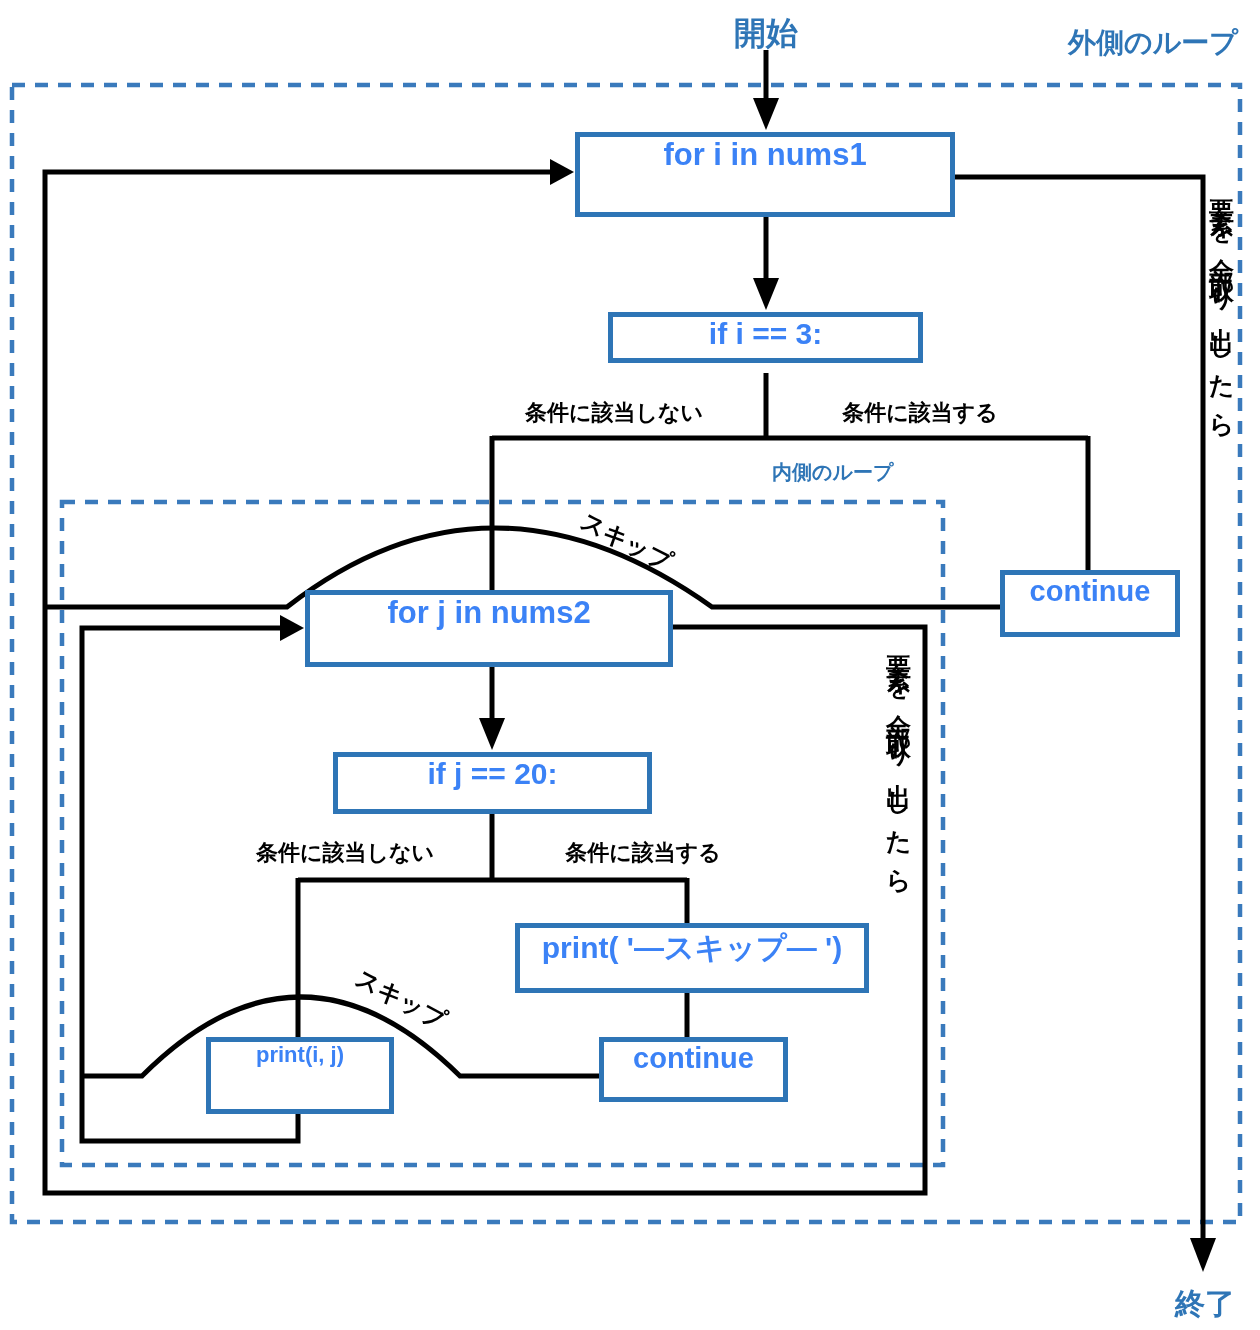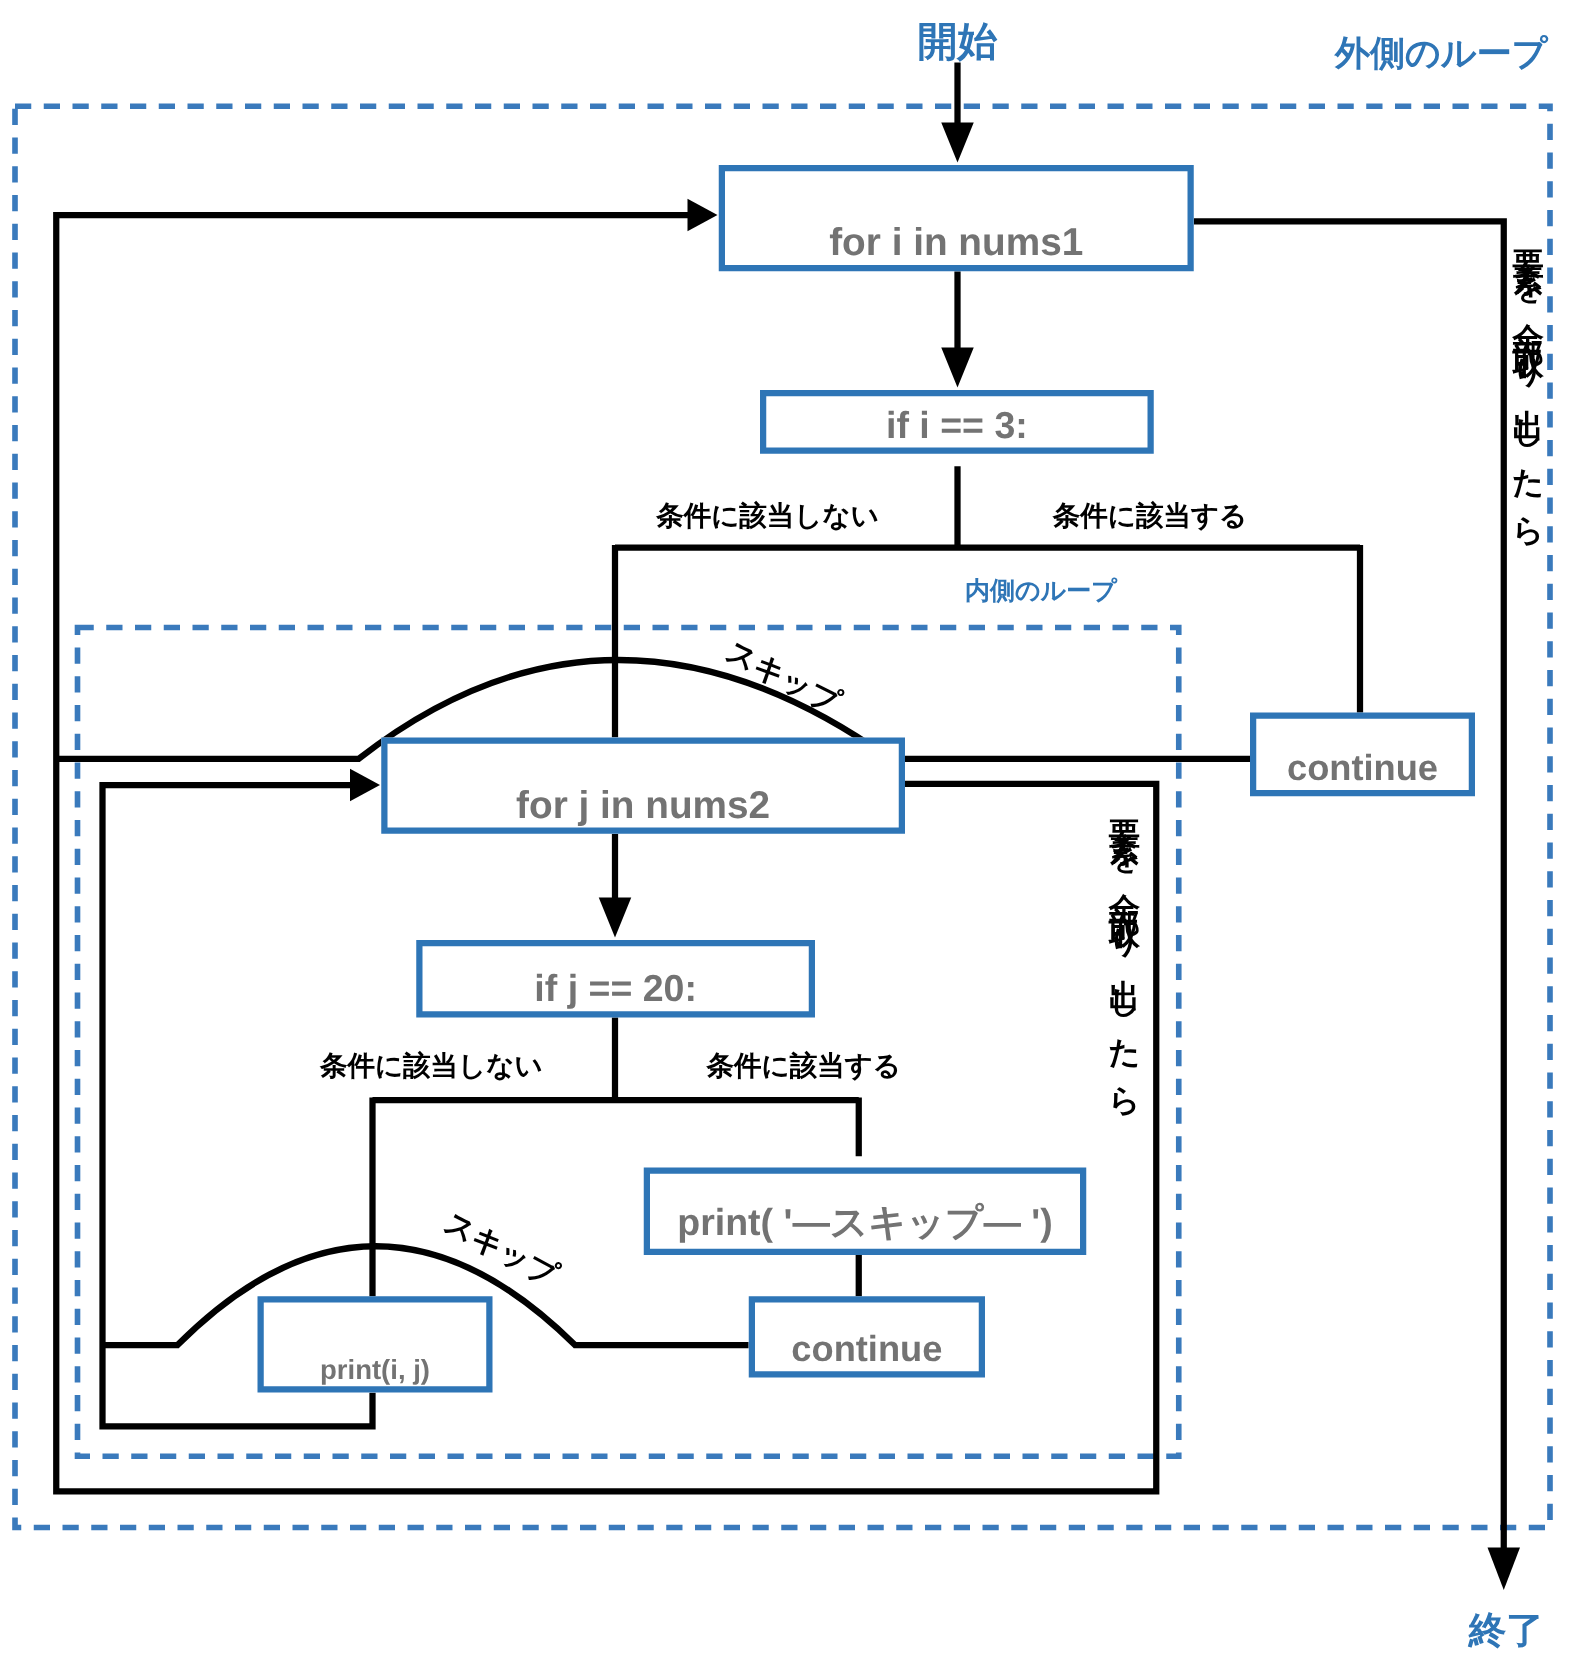--- a/index.html
+++ b/index.html
@@ -10,22 +10,22 @@
   }
   html,body{margin:0;padding:0;background:var(--bg);}
   body{width:1260px;height:1330px;position:relative;overflow:hidden;
        font-family:"Liberation Sans","DejaVu Sans",sans-serif;}
   .canvas{position:absolute;left:0;top:0;width:1260px;height:1330px;}
   svg.wires{position:absolute;left:0;top:0;width:1260px;height:1330px;}
   .wire{stroke:var(--black);stroke-width:5;fill:none;}
   .head{fill:var(--black);stroke:none;}
   .dashed{stroke:var(--blue_dash);stroke-width:4.5;fill:none;stroke-dasharray:13 10;}
   .node{position:absolute;box-sizing:border-box;border:5px solid var(--blue);
-        background:#fff;display:flex;align-items:flex-end;justify-content:center;
-        font-weight:bold;color:#737373;white-space:nowrap;}
+        background:#fff;display:flex;align-items:flex-start;justify-content:center;
+        font-weight:bold;color:#3b82f6;white-space:nowrap;}
   .lbl{position:absolute;font-weight:bold;color:#000;white-space:nowrap;}
   .blue-lbl{color:var(--blue);}
   .center{text-align:center;}
   .vtext{position:absolute;writing-mode:vertical-rl;text-orientation:mixed;
          font-weight:bold;color:#000;font-size:25px;letter-spacing:10px;
          white-space:nowrap;}
   .rot{transform-origin:left top;}
 </style>
 </head>
 <body>
@@ -77,29 +77,29 @@
   </div>
 
   <div class="node" style="left:608px;top:312px;width:315px;height:51px;font-size:30px;">
     <span>if i == 3:</span>
   </div>
 
   <div class="node" style="left:1000px;top:570px;width:180px;height:67px;font-size:29px;">
     <span>continue</span>
   </div>
 
-  <div class="node" style="left:305px;top:590px;width:419px;height:77px;font-size:31px;">
+  <div class="node" style="left:305px;top:590px;width:368px;height:77px;font-size:31px;">
     <span>for j in nums2</span>
   </div>
 
   <div class="node" style="left:333px;top:752px;width:319px;height:62px;font-size:30px;">
     <span>if j == 20:</span>
   </div>
 
-  <div class="node" style="left:515px;top:923px;width:354px;height:70px;font-size:30px;margin-top:11px;">
+  <div class="node" style="left:515px;top:923px;width:354px;height:70px;font-size:30px;">
     <span>print( '―スキップ― ')</span>
   </div>
 
   <div class="node" style="left:206px;top:1037px;width:188px;height:77px;font-size:22px;">
     <span>print(i, j)</span>
   </div>
 
   <div class="node" style="left:599px;top:1037px;width:189px;height:65px;font-size:29px;">
     <span>continue</span>
   </div>

